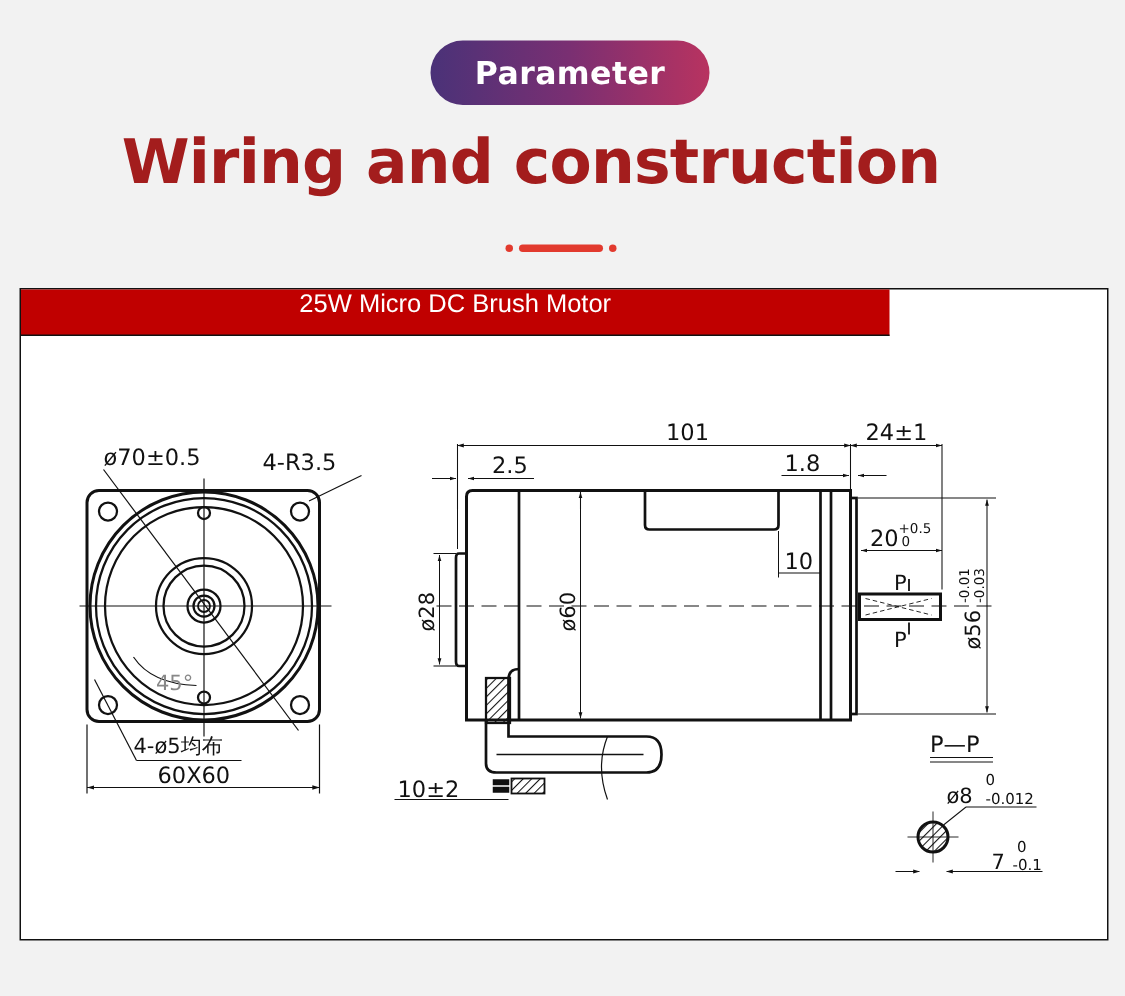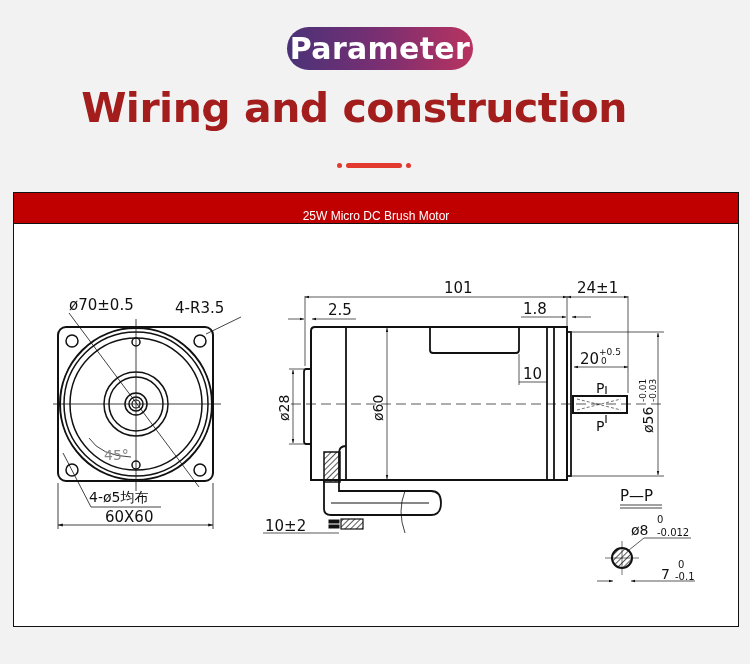--- a/index.html
+++ b/index.html
@@ -1,28 +1,28 @@
 <!DOCTYPE html>
 <html><head>
 <meta charset="utf-8">
 <style>
   html,body{margin:0;padding:0;}
   body{width:750px;height:664px;background:#f2f2f2;position:relative;overflow:hidden;font-family:"DejaVu Sans",sans-serif;}
   .pill{position:absolute;left:287px;top:27px;width:186px;height:43px;border-radius:22px;
     background:linear-gradient(90deg,#4a3278 0%,#7a2f72 50%,#b83360 100%);
-    color:#fff;font-family:"DejaVu Sans",sans-serif;font-weight:bold;font-size:30px;
+    color:#fff;font-family:"DejaVu Sans",sans-serif;font-weight:bold;font-size:21px;
     display:flex;align-items:center;justify-content:center;letter-spacing:0.3px;}
   .title{position:absolute;left:0;top:84px;width:708px;text-align:center;color:#a31d1d;
     font-family:"DejaVu Sans",sans-serif;font-weight:bold;font-size:41px;letter-spacing:-0.5px;}
   .deco{position:absolute;top:163px;left:337px;height:6px;width:75px;}
   .deco .dot{position:absolute;top:0;width:5px;height:5px;border-radius:50%;background:#e23a2e;}
   .deco .bar{position:absolute;top:0;left:9px;width:56px;height:5px;border-radius:3px;background:#e23a2e;}
   .frame{position:absolute;left:13px;top:192px;width:724px;height:433px;border:1.5px solid #111;background:#fff;}
-  .hdr{position:absolute;left:0;top:0;width:724px;height:30px;background:#c00000;color:#fff;
-    font-family:"Liberation Sans",sans-serif;font-size:12px;display:flex;align-items:flex-end;justify-content:center;border-bottom:1.5px solid #111;}
+  .hdr{position:absolute;left:0;top:0;width:579px;height:30px;background:#c00000;color:#fff;
+    font-family:"Liberation Sans",sans-serif;font-size:17px;display:flex;align-items:flex-start;justify-content:center;border-bottom:1.5px solid #111;}
   svg text{font-family:"DejaVu Sans",sans-serif;fill:#111;}
 </style>
 </head>
 <body>
 
 <div class="pill">
     <span>Parameter</span>
   </div>
 <div class="title">Wiring and construction</div>
 <div class="deco">

